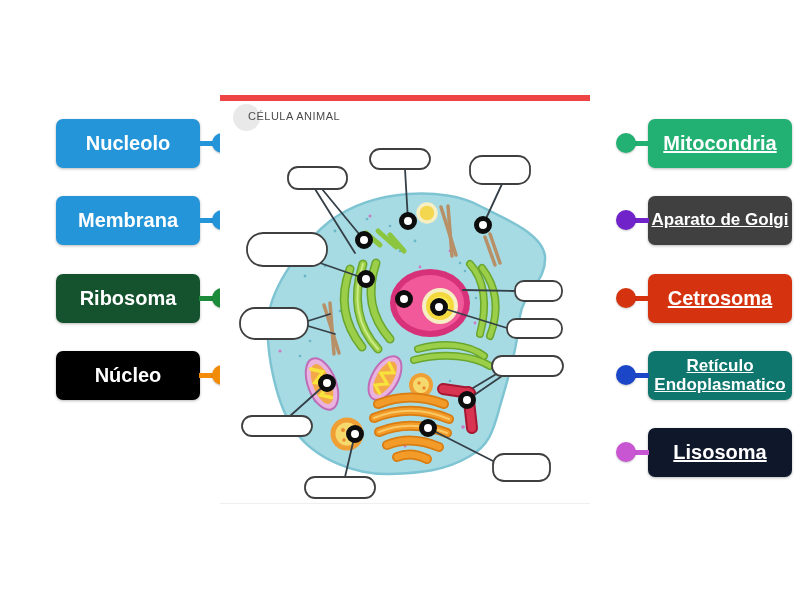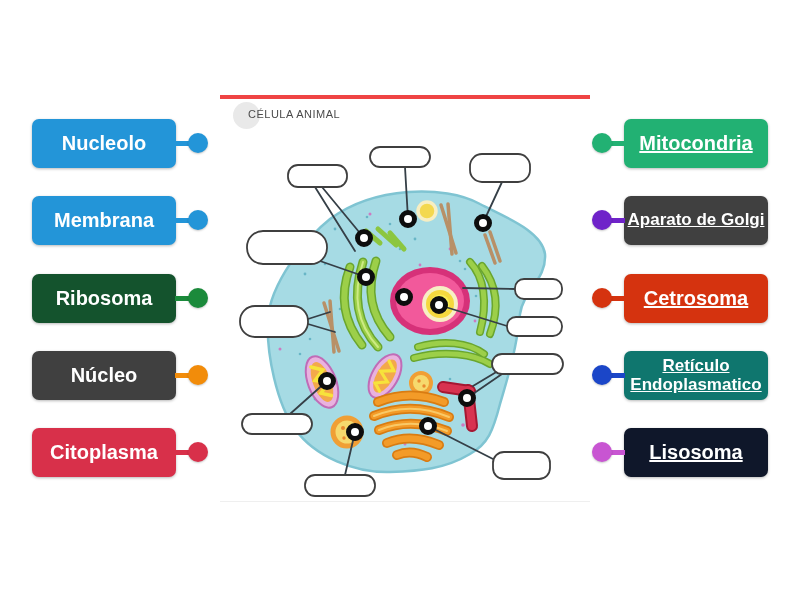--- a/index.html
+++ b/index.html
@@ -1,38 +1,38 @@
 <!DOCTYPE html>
 <html><head>
 <meta charset="utf-8">
 <style>
   html,body{margin:0;padding:0;background:#ffffff;}
   #app{position:relative;width:800px;height:600px;background:#ffffff;overflow:hidden;
        font-family:"Liberation Sans","DejaVu Sans",sans-serif;}
 
   
-  .label-row{position:absolute;width:200px;height:49px;}
+  .label-row{position:absolute;width:200px;height:49px;margin-left:24px;}
   .label-btn{position:absolute;top:0;width:144px;height:49px;border-radius:7px;
              display:flex;align-items:center;justify-content:center;text-align:center;
              color:#ffffff;font-weight:700;font-size:20px;line-height:1.08;
              box-shadow:0 1px 3px rgba(0,0,0,.28);cursor:grab;}
   .label-btn.small{font-size:17px;}
   .left-row .label-btn{left:0;}
   .right-row .label-btn{left:32px;text-decoration:underline;}
   .stub{position:absolute;top:22px;width:17px;height:5px;}
   .left-row .stub{left:143px;}
   .right-row .stub{left:16px;}
   .knob{position:absolute;top:14px;width:20px;height:20px;border-radius:50%;
         box-shadow:0 1px 2px rgba(0,0,0,.22);}
   .left-row .knob{left:156px;}
   .right-row .knob{left:0;}
 
   
   #stage{position:absolute;left:220px;top:95px;width:370px;height:402px;background:#ffffff;
-         border-top:4px solid #ef4444;border-bottom:1px solid #efefef;}
+         border-top:6px solid #ef4444;border-bottom:1px solid #efefef;}
   #stage-title{position:absolute;left:28px;top:9px;font-size:11px;letter-spacing:.5px;
                color:#4b4b4b;white-space:nowrap;}
   #title-circle{position:absolute;left:13px;top:3px;width:27px;height:27px;border-radius:50%;
                 background:#e9e9e9;}
   svg{position:absolute;left:0;top:0;}
 </style>
 </head>
 <body>
 <div id="app">
 
@@ -51,32 +51,25 @@
     <div class="knob" style="background: rgb(35, 149, 216);"></div>
   </div>
   <div class="label-row left-row" style="left:32px;top:274px">
     <div class="label-btn" style="background: #14532d;">
         <span>Ribosoma</span>
       </div>
     <div class="stub" style="background: rgb(27, 138, 59);"></div>
     <div class="knob" style="background: rgb(27, 138, 59);"></div>
   </div>
   <div class="label-row left-row" style="left:32px;top:351px">
-    <div class="label-btn" style="background: #404040;">
+    <div class="label-btn" style="background: #000000;">
         <span>Núcleo</span>
       </div>
     <div class="stub" style="background: rgb(242, 140, 10);"></div>
     <div class="knob" style="background: rgb(242, 140, 10);"></div>
-  </div>
-  <div class="label-row left-row" style="left:32px;top:428px">
-    <div class="label-btn" style="background: rgb(216, 48, 74);">
-        <span>Citoplasma</span>
-      </div>
-    <div class="stub" style="background: rgb(216, 48, 74);"></div>
-    <div class="knob" style="background: rgb(216, 48, 74);"></div>
   </div>
 
   <div class="label-row right-row" style="left:592px;top:119px">
     <div class="label-btn" style="background: rgb(34, 177, 115);">
         <span>Mitocondria</span>
       </div>
     <div class="stub" style="background: rgb(34, 177, 115);"></div>
     <div class="knob" style="background: rgb(34, 177, 115);"></div>
   </div>
   <div class="label-row right-row" style="left:592px;top:196px">

